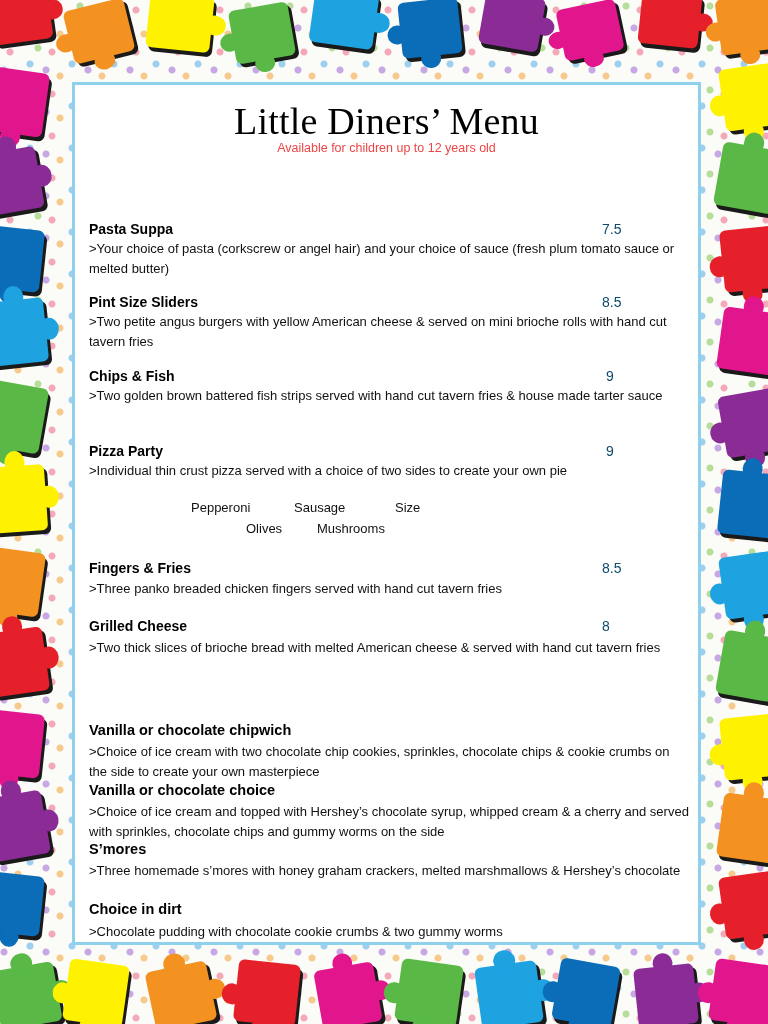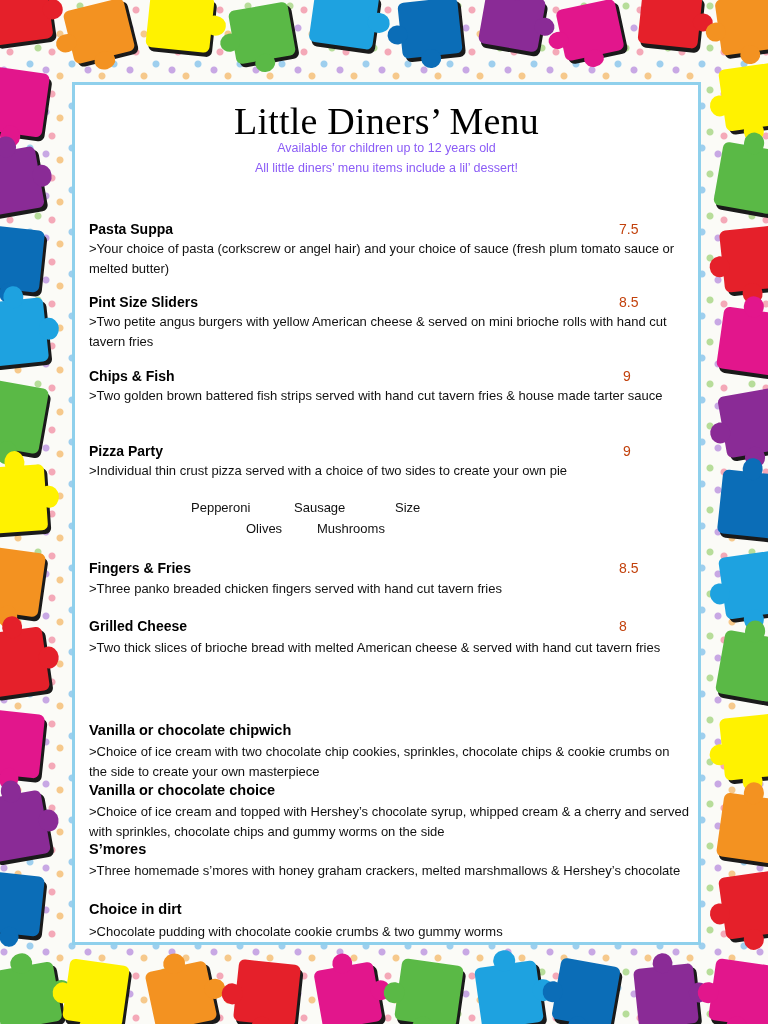--- a/index.html
+++ b/index.html
@@ -33,27 +33,27 @@
       background: #ffffff; border: 3px solid #8fd0ec; box-sizing: content-box;
       z-index: 5;
     }
     .title {
       position: absolute; left: 0; right: 0; top: 14px; text-align: center;
       font-family: "Liberation Serif", serif; font-weight: normal; font-size: 38px;
       color: #000; letter-spacing: 0.2px;
     }
     .subtitle {
       position: absolute; left: 0; right: 0; text-align: center;
-      font-size: 12.5px; color: #8b5cf6;
+      font-size: 12.5px; color: #ef4444;
     }
     .item-name {
       position: absolute; left: 14px; font-weight: bold; font-size: 14px; color: #000;
     }
     .item-price {
-      position: absolute; font-size: 14px; color: #c2410c; margin-left: 17px;
+      position: absolute; font-size: 14px; color: #0c4a6e;
     }
     .item-desc {
       position: absolute; left: 14px; width: 600px; font-size: 13px; line-height: 20px; color: #111;
     }
     .topping { position: absolute; font-size: 13px; color: #111; }
     .section-title {
       position: absolute; left: 0; right: 0; text-align: center;
       font-family: "Liberation Serif", serif; font-weight: bold; font-size: 31px; color: #000;
     }
     .dessert-name {
@@ -108,21 +108,20 @@
   <div class="piece alt" style="left:398px;top:962px;width:62px;height:62px;background:#5ab946;transform:rotate(8deg)"></div>
   <div class="piece" style="left:478px;top:964px;width:62px;height:62px;background:#1ea2e0;transform:rotate(-8deg)"></div>
   <div class="piece alt" style="left:556px;top:962px;width:60px;height:62px;background:#0b6db7;transform:rotate(10deg)"></div>
   <div class="piece" style="left:636px;top:966px;width:60px;height:60px;background:#8a2b96;transform:rotate(-6deg)"></div>
   <div class="piece alt" style="left:712px;top:962px;width:62px;height:62px;background:#e2168c;transform:rotate(8deg)"></div>
 </div>
 
 <div id="panel">
   <div class="title">Little Diners’ Menu</div>
   <div class="subtitle" style="top:56px">Available for children up to 12 years old</div>
-  <div class="subtitle" style="top:76px">All little diners’ menu items include a lil’ dessert!</div>
 
   <div>
     <div class="item-name" style="top:136px">Pasta Suppa</div>
     <div class="item-price" style="top:136px;left:527px">7.5</div>
     <div class="item-desc" style="top:154px">&gt;Your choice of pasta (corkscrew or angel hair) and your choice of sauce (fresh plum tomato sauce or melted butter)</div>
   </div>
 
   <div>
     <div class="item-name" style="top:209px">Pint Size Sliders</div>
     <div class="item-price" style="top:209px;left:527px">8.5</div>

